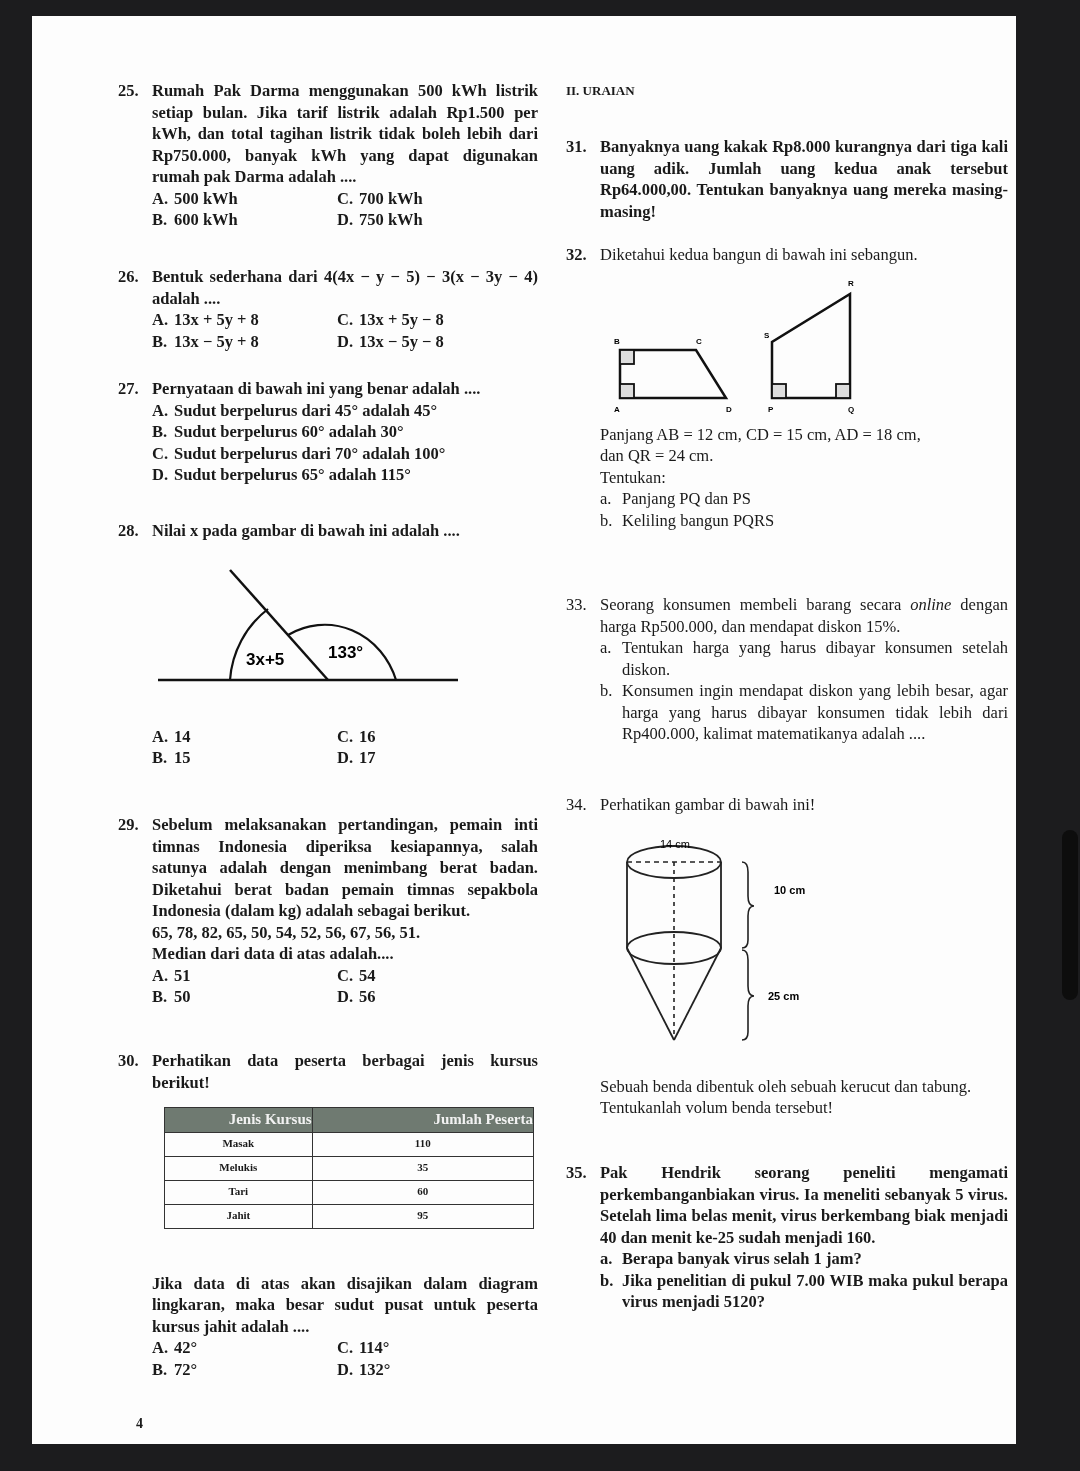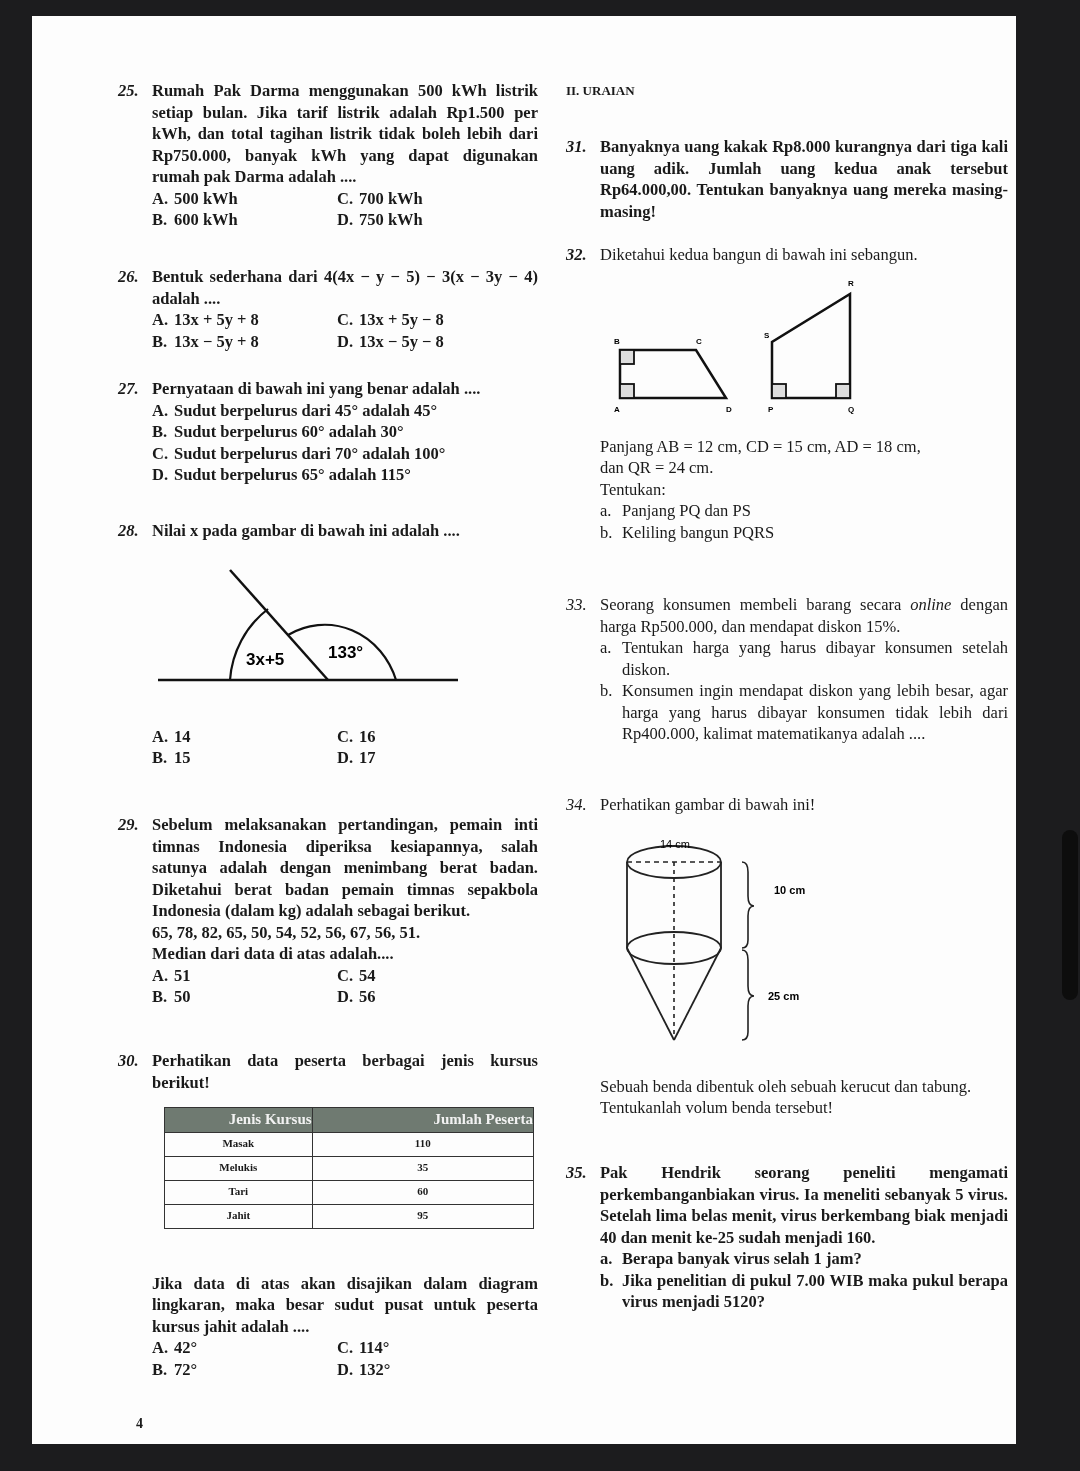--- a/index.html
+++ b/index.html
@@ -7,21 +7,21 @@
   body { position: relative; font-family: "Liberation Serif", serif; color: #1a1a1a; }
 
   .page { position: absolute; left: 32px; top: 16px; width: 984px; height: 1428px; background: #fdfdfd; }
   .scrollbar { position: absolute; left: 1062px; top: 830px; width: 16px; height: 170px; background: #0d0d0d; border-radius: 8px; }
 
   .col { position: absolute; font-size: 16.5px; line-height: 21.5px; font-weight: bold; }
   .col-left { left: 118px; width: 420px; top: 80px; }
   .col-right { left: 566px; width: 442px; top: 80px; }
 
   .q { position: absolute; left: 0; width: 100%; }
-  .q .num { position: absolute; left: 0; top: 0; font-style: italic; }
+  .q .num { position: absolute; left: 0; top: 0; }
   .q .body { margin-left: 34px; text-align: justify; }
   .opts { display: grid; grid-template-columns: 185px 1fr; margin-left: 34px; }
   .opt { display: flex; }
   .opt .l { width: 22px; }
   .sub { display: flex; margin-left: 34px; }
   .sub .l { width: 22px; flex: none; }
   .sub .t { flex: 1; text-align: justify; }
   .plain { font-weight: normal; }
   .italic { font-style: italic; }
 
@@ -242,21 +242,21 @@
       <g>
         <polygon points="176,128 254,128 254,24 176,72" fill="none" stroke="#111" stroke-width="2.5"></polygon>
         <rect x="176" y="114" width="14" height="14" fill="#ddd" stroke="#111" stroke-width="1.8"></rect>
         <rect x="240" y="114" width="14" height="14" fill="#ddd" stroke="#111" stroke-width="1.8"></rect>
         <text x="172" y="142" font-size="8" font-weight="bold">P</text>
         <text x="252" y="142" font-size="8" font-weight="bold">Q</text>
         <text x="252" y="16" font-size="8" font-weight="bold">R</text>
         <text x="168" y="68" font-size="8" font-weight="bold">S</text>
       </g>
     </svg>
-    <div class="body plain" style="margin-top:16px">Panjang AB = 12 cm, CD = 15 cm, AD = 18 cm,</div>
+    <div class="body plain" style="margin-top:4px">Panjang AB = 12 cm, CD = 15 cm, AD = 18 cm,</div>
     <div class="body plain">dan QR = 24 cm.</div>
     <div class="body plain">Tentukan:</div>
     <div class="sub plain">
         <span class="l">a.</span>
         <span class="t">Panjang PQ dan PS</span>
       </div>
     <div class="sub plain">
         <span class="l">b.</span>
         <span class="t">Keliling bangun PQRS</span>
       </div>

